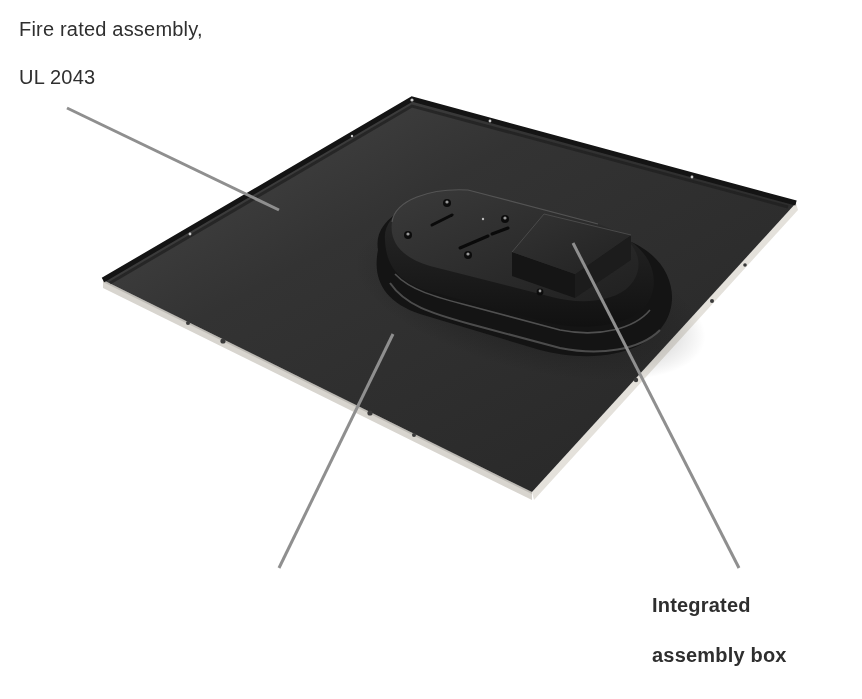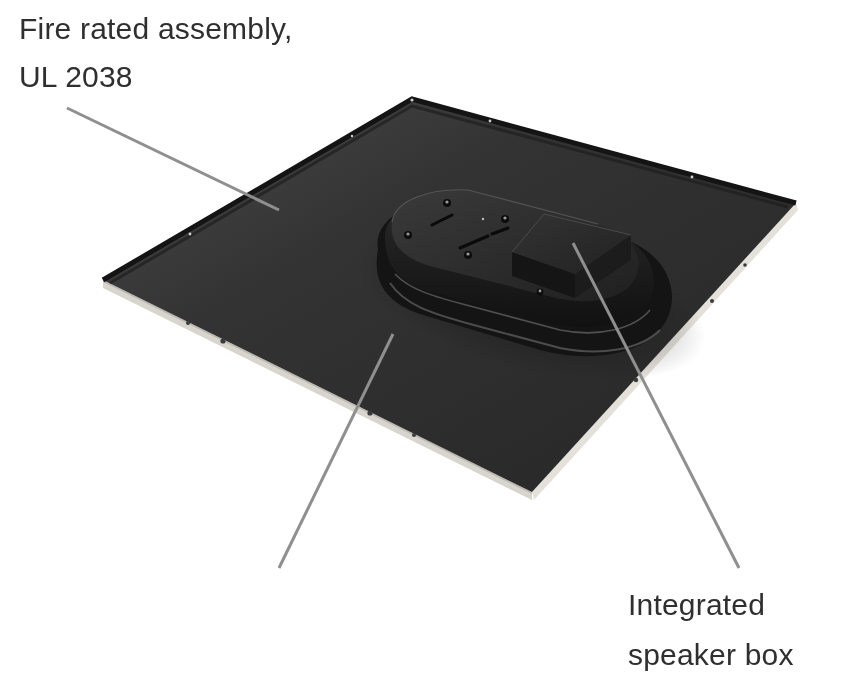--- a/index.html
+++ b/index.html
@@ -17,42 +17,43 @@
     .figure {
       position: absolute;
       left: 0;
       top: 0;
       width: 862px;
       height: 699px;
     }
     .label {
       position: absolute;
       color: #2f2f2f;
-      font-size: 30px;
+      font-size: 20px;
       line-height: 48px;
       font-weight: normal;
       letter-spacing: 0.2px;
       white-space: nowrap;
     }
     .label span {
       display: block;
     }
     .label-fire {
       left: 19px;
       top: 5px;
     }
     .label-speaker {
       left: 53px;
       top: 580px;
       line-height: 50px;
     }
     .label-junction {
-      left: 628px;
+      left: 652px;
       top: 580px;
       line-height: 50px;
+      font-weight: bold;
     }
   </style>
 </head>
 <body>
 
 <div class="figure">
   <svg width="862" height="699" viewBox="0 0 862 699" xmlns="http://www.w3.org/2000/svg">
     <defs>
       <linearGradient id="plateGrad" x1="0" y1="0" x2="1" y2="1">
         <stop offset="0" stop-color="#4a4a4a"></stop>
@@ -169,21 +170,21 @@
 
     <g stroke="#8f8f8f" stroke-width="3" stroke-linecap="butt">
       <line x1="67" y1="108" x2="279" y2="210"></line>
       <line x1="393" y1="334" x2="279" y2="568"></line>
       <line x1="573" y1="243" x2="739" y2="568"></line>
     </g>
   </svg>
 
   <div class="label label-fire">
     <span>Fire rated assembly,</span>
-    <span>UL 2038</span>
+    <span>UL 2043</span>
   </div>
 
 
   <div class="label label-junction">
     <span>Integrated</span>
-    <span>speaker box</span>
+    <span>assembly box</span>
   </div>
 </div>
 
 </body></html>

